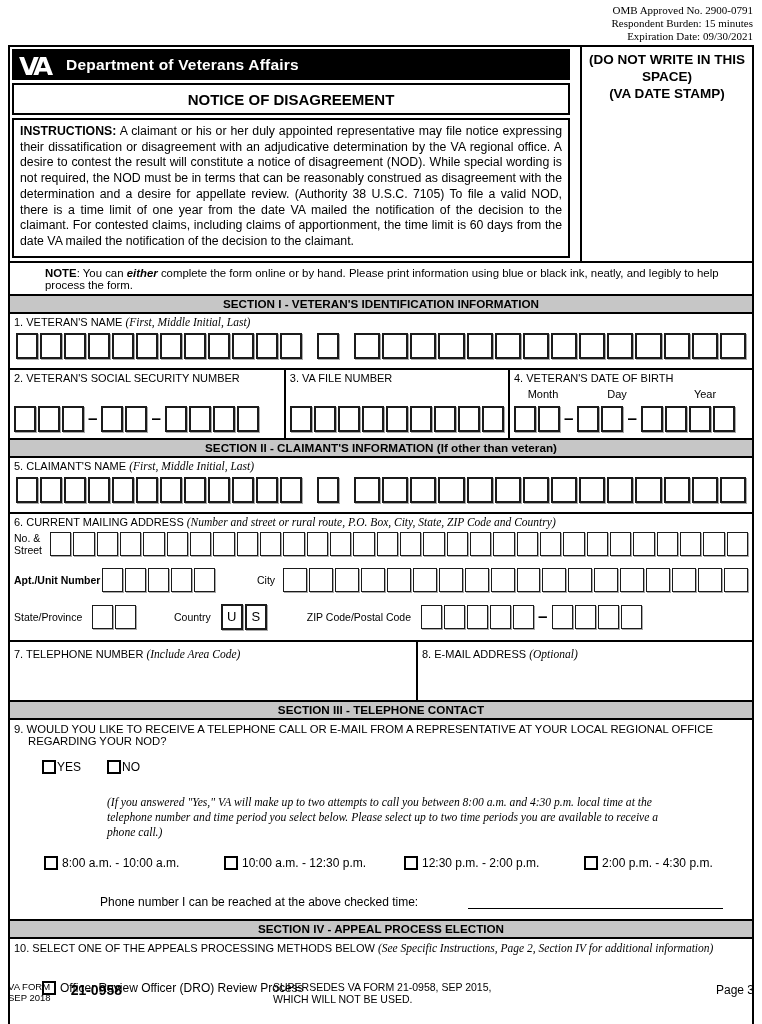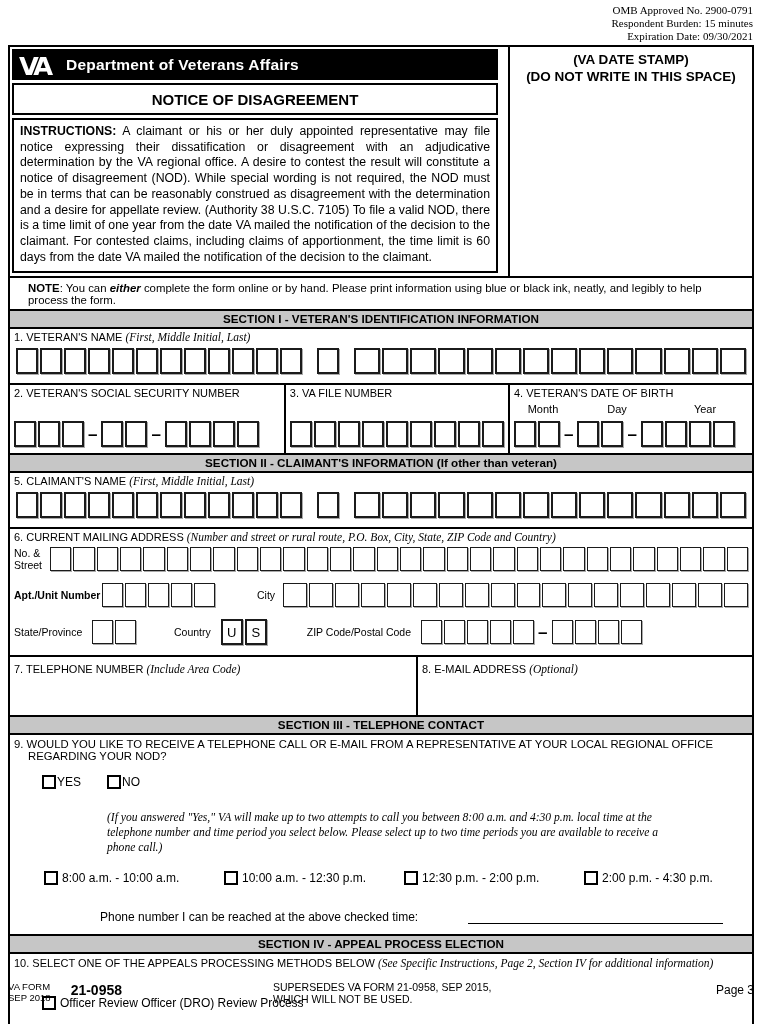--- a/index.html
+++ b/index.html
@@ -9,32 +9,32 @@
 
   
   .omb { position:absolute; top:4px; right:9px; text-align:right;
          font-family:"Liberation Serif", serif; font-size:11px; line-height:13px; }
 
   
   .form { position:absolute; top:45px; left:8px; width:746px; border:2px solid #000; border-bottom:4px solid #000; background:#fff; }
 
   
   .top-area { display:flex; border-bottom:2px solid #000; }
-  .top-left { width:500px; border-right:2px solid #000; padding:2px 10px 3px 2px; }
+  .top-left { width:572px; border-right:2px solid #000; padding:2px 10px 3px 2px; }
   .va-bar { background:#000; color:#fff; height:31px; display:flex; align-items:center; gap:9px; padding-left:7px; }
   .va-bar .agency { font-size:15.5px; font-weight:bold; letter-spacing:.2px; }
   .va-logo { width:38px; height:26px; flex:0 0 auto; }
   .title-box { border:2px solid #000; margin-top:3px; text-align:center;
                font-weight:bold; font-size:15px; padding:6px 0 5px; }
   .instr-box { border:2px solid #000; margin-top:3px; padding:4px 6px 6px 6px;
                font-size:12.3px; line-height:15.7px; text-align:justify; }
   .top-right { flex:1; padding-top:4px; text-align:center; font-weight:bold; font-size:13.5px; line-height:17px; }
 
   
-  .note-row { padding:4px 18px 3px; font-size:11.4px; }
+  .note-row { padding:4px 18px 3px; font-size:11.4px;margin-left:17px; }
   .note-row .em { font-weight:bold; font-style:italic; }
 
   
   .banner { background:#c6c6c6; border-top:2px solid #000; border-bottom:2px solid #000;
             text-align:center; font-weight:bold; font-size:11.7px; padding:1px 0 2px; }
 
   .lbl { font-size:11px; }
   .hint { font-family:"Liberation Serif", serif; font-style:italic; font-size:11.5px; font-weight:normal; }
 
   
@@ -134,22 +134,22 @@
           </svg>
           <span class="agency">Department of Veterans Affairs</span>
         </div>
         <div class="title-box">NOTICE OF DISAGREEMENT</div>
         <div class="instr-box">
           <b>INSTRUCTIONS:</b>
           <span>A claimant or his or her duly appointed representative may file notice expressing their dissatification or disagreement with an adjudicative determination by the VA regional office.  A desire to contest the result will constitute a notice of disagreement (NOD). While special wording is not required, the NOD must be in terms that can be reasonably construed as disagreement with the determination and a desire for appellate review. (Authority 38 U.S.C. 7105)  To file a valid NOD, there is a time limit of one year from the date VA mailed the notification of the decision to the claimant.  For contested claims, including claims of apportionment, the time limit is 60 days from the date VA mailed the notification of the decision to the claimant.</span>
         </div>
       </div>
       <div class="top-right">
+        <div>(DO NOT WRITE IN THIS SPACE)</div>
         <div>(VA DATE STAMP)</div>
-        <div>(DO NOT WRITE IN THIS SPACE)</div>
       </div>
     </div>
 
     <div class="note-row">
       <b>NOTE</b><span>: You can </span><span class="em">either</span><span> complete the form online or by hand. Please print information using blue or black ink, neatly, and legibly to help process the form.</span>
     </div>
 
     <div class="banner">SECTION I - VETERAN'S IDENTIFICATION INFORMATION</div>
 
     <div class="field">

